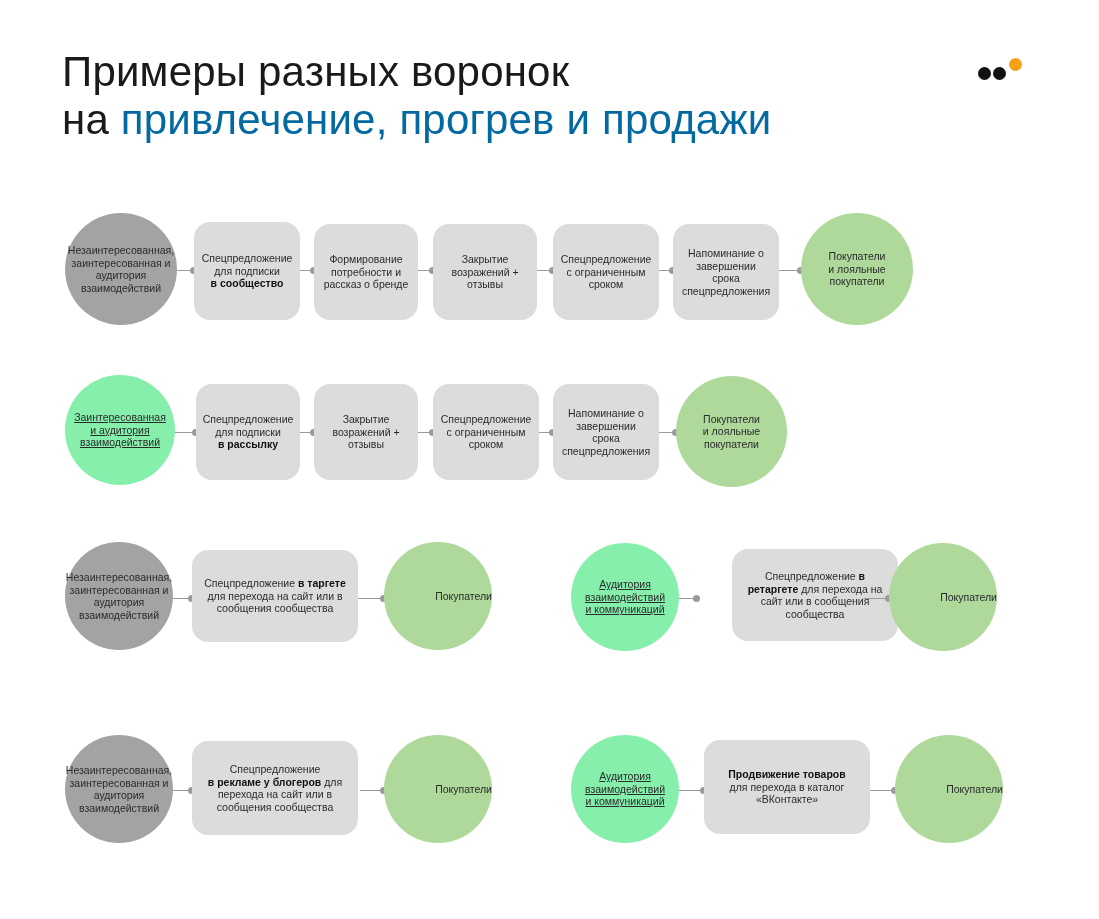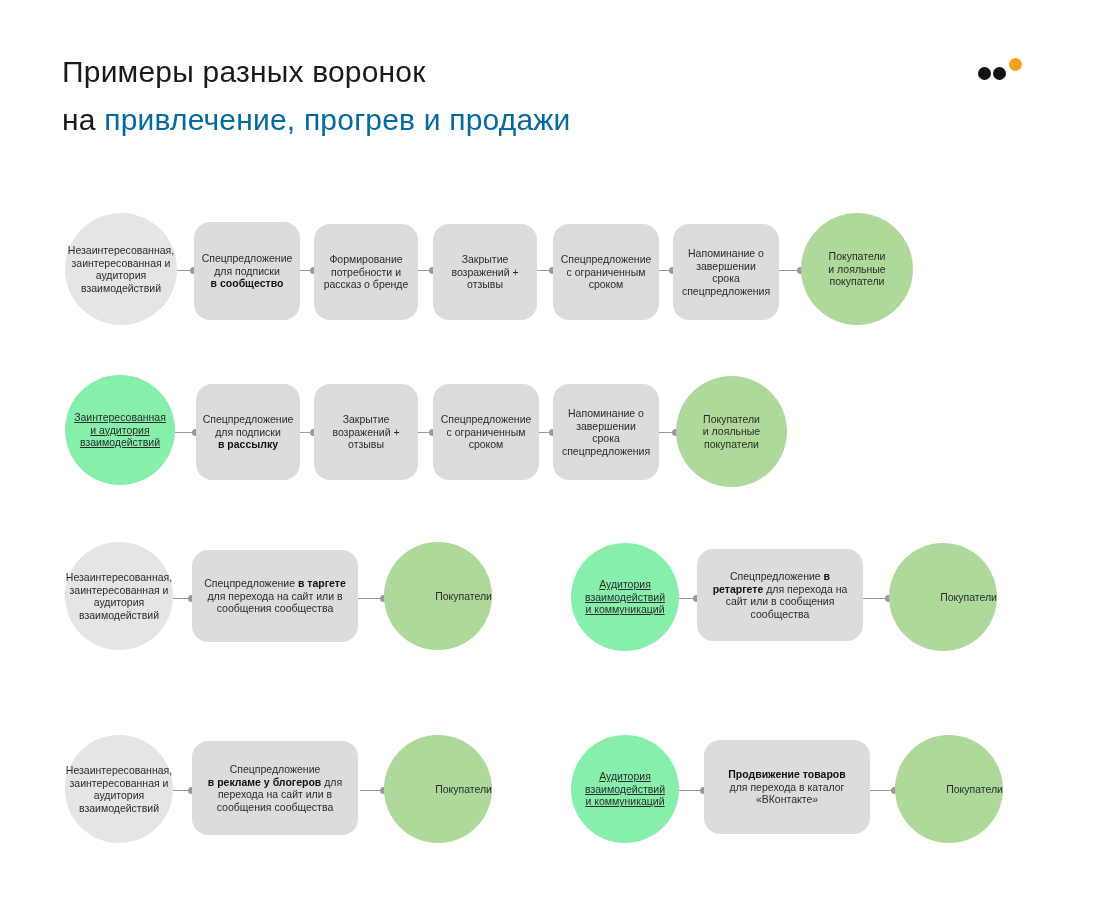--- a/index.html
+++ b/index.html
@@ -1,30 +1,30 @@
 <!DOCTYPE html>
 <html><head>
   <meta charset="utf-8">
   <style>
     * { box-sizing: border-box; margin: 0; padding: 0; }
     html, body { width: 1099px; height: 919px; background: #ffffff; overflow: hidden; }
     body { position: relative; font-family: "Liberation Sans", "DejaVu Sans", sans-serif; color: #222; }
 
-    .title { position: absolute; left: 62px; top: 48px; font-size: 30px; line-height: 48px; font-weight: 400; color: #1a1a1a; letter-spacing: 0.2px; }
+    .title { position: absolute; left: 62px; top: 48px; font-size: 42px; line-height: 48px; font-weight: 400; color: #1a1a1a; letter-spacing: 0.2px; }
     .title .accent { color: #0369a1; }
 
     .logo { position: absolute; left: 978px; top: 58px; width: 50px; height: 24px; }
     .logo .dot { position: absolute; border-radius: 50%; }
     .logo .d1 { left: 0; top: 9px; width: 13px; height: 13px; background: #111; }
     .logo .d2 { left: 15px; top: 9px; width: 13px; height: 13px; background: #111; }
     .logo .d3 { left: 31px; top: 0; width: 13px; height: 13px; background: #f7a11a; }
 
     .node { position: absolute; display: flex; align-items: center; justify-content: center; text-align: center; font-size: 10.5px; line-height: 12.5px; color: #2b2b2b; }
     .circle { border-radius: 50%; }
-    .purple { background: #e5e5e5; }
+    .purple { background: #a3a3a3; }
     .blue { background: #86efac; text-decoration: underline; }
     .green { background: #aed99b; justify-content: flex-end; }
     .box { background: #dcdcdc; border-radius: 16px; }
     .node b { font-weight: 700; color: #111; }
 
     .conn { position: absolute; height: 1px; background: #9a9a9a; }
     .conn::after { content: ""; position: absolute; right: -3px; top: -3px; width: 7px; height: 7px; border-radius: 50%; background: #9a9a9a; }
   </style>
 </head>
 <body>
@@ -108,21 +108,21 @@
   <div class="node circle green" style="left:384px;top:542px;width:108px;height:108px;">
       <span>Покупатели</span>
     </div>
 </div>
 
 <div>
   <div class="node circle blue" style="left:571px;top:543px;width:108px;height:108px;padding:0 14px;">
       <span>Аудитория взаимодействий и коммуникаций</span>
     </div>
   <div class="conn" style="left:679px;top:598px;width:18px;"></div>
-  <div class="node box" style="left:697px;top:549px;width:166px;height:92px;padding:0 10px;">
+  <div class="node box" style="left:732px;top:549px;width:166px;height:92px;padding:0 10px;">
       <span><span>Спецпредложение </span><b>в ретаргете</b><span> для перехода на сайт или в сообщения сообщества</span></span>
     </div>
   <div class="conn" style="left:863px;top:598px;width:26px;"></div>
   <div class="node circle green" style="left:889px;top:543px;width:108px;height:108px;">
       <span>Покупатели</span>
     </div>
 </div>
 
 <div>
   <div class="node circle purple" style="left:65px;top:735px;width:108px;height:108px;padding:0 2px;">

